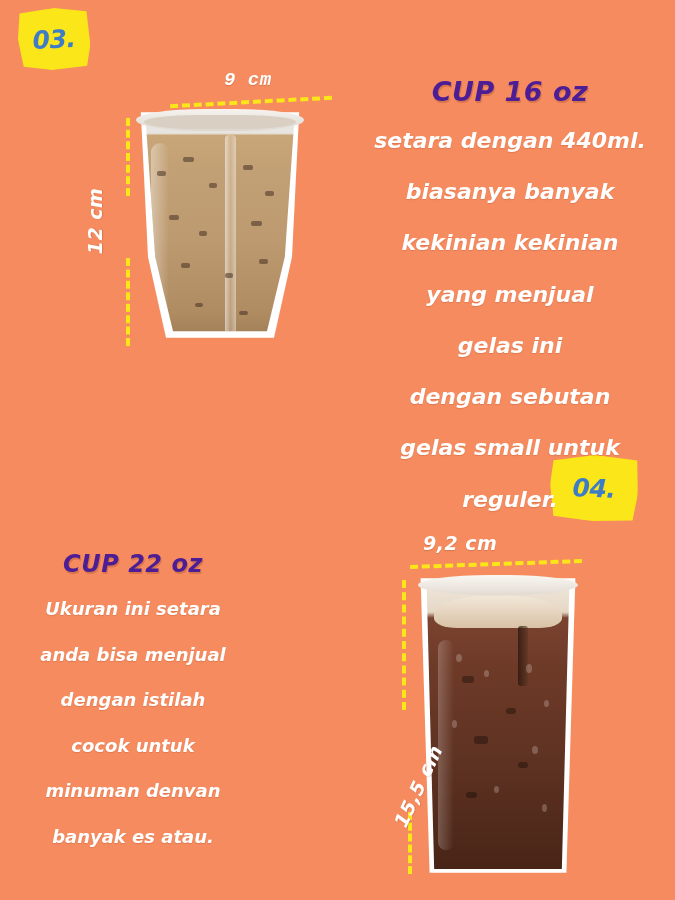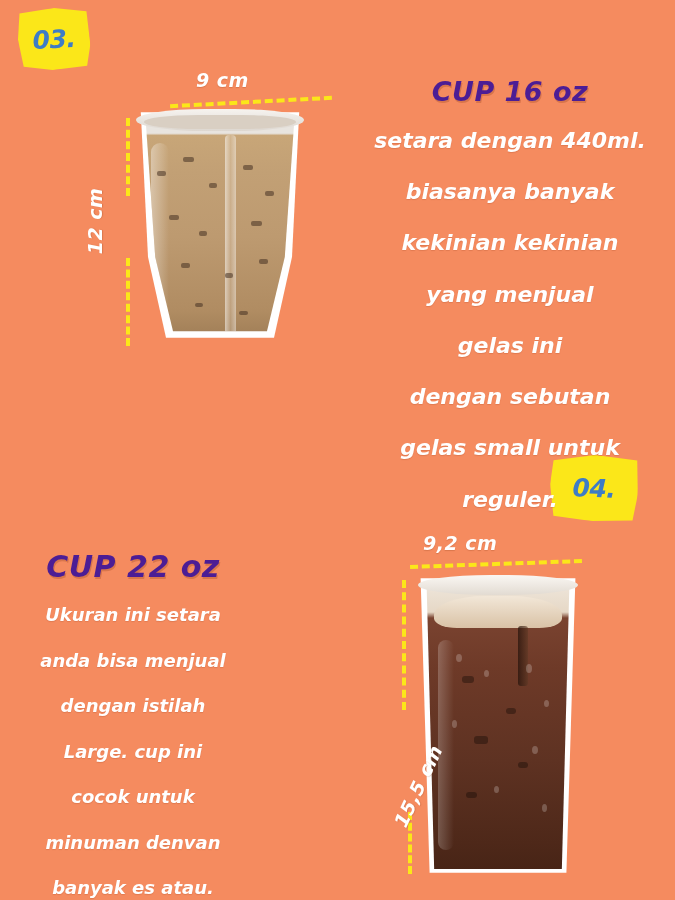--- a/index.html
+++ b/index.html
@@ -54,21 +54,21 @@
     color: #FFFFFF;
     font-weight: bold;
     font-style: italic;
     font-size: 19px;
     letter-spacing: 0.5px;
     text-shadow: 0 1px 1px rgba(140,60,25,0.25);
     white-space: nowrap;
   }
   .vertical { transform: rotate(-90deg); transform-origin: center center; }
 
-  #dim-w1 { left: 196px; top: 69px; }
+  #dim-w1 { left: 224px; top: 69px; font-family: Liberation Mono, monospace; }
   #dim-h1 { left: 62px;  top: 210px; }
   #dim-w2 { left: 423px; top: 532px; }
   #dim-h2 { left: 374px; top: 775px; transform: rotate(-65deg); }
 
   
   .dash {
     position: absolute;
     border: 0;
     border-top: 4px dashed #FBE719;
   }
@@ -98,21 +98,21 @@
     color: #FFFFFF;
     text-shadow: 0 1px 1px rgba(150,65,30,0.22);
     line-height: 1.42;
     margin: 0;
   }
   #block-16 { left: 360px; top: 78px; width: 300px; }
   #block-16 .heading { font-size: 27px; }
   #block-16 .body { font-size: 22px; }
 
   #block-22 { left: 8px; top: 552px; width: 250px; }
-  #block-22 .heading { font-size: 30px; }
+  #block-22 .heading { font-size: 24px; }
   #block-22 .body { font-size: 18px; }
 
   .body-line { display: block; margin-top: 20px; }
 
   
   .cup-wrap { position: absolute; }
   #cup1 { left: 130px; top: 105px; width: 180px; height: 245px; }
   #cup1 .sticker {
     position: absolute; inset: 0;
     background: #FFFFFF;
@@ -299,20 +299,19 @@
       <span class="body-line">reguler.</span>
     </p>
   </div>
 
   <div class="block" id="block-22">
     <p class="heading">CUP 22 oz</p>
     <p class="body">
       <span class="body-line">Ukuran ini setara</span>
       <span class="body-line">anda bisa menjual</span>
       <span class="body-line">dengan istilah</span>
-      <span class="body-line">Large. cup ini</span>
       <span class="body-line">cocok untuk</span>
       <span class="body-line">minuman denvan</span>
       <span class="body-line">banyak es atau.</span>
     </p>
   </div>
 
 </div>
 
 </body></html>

